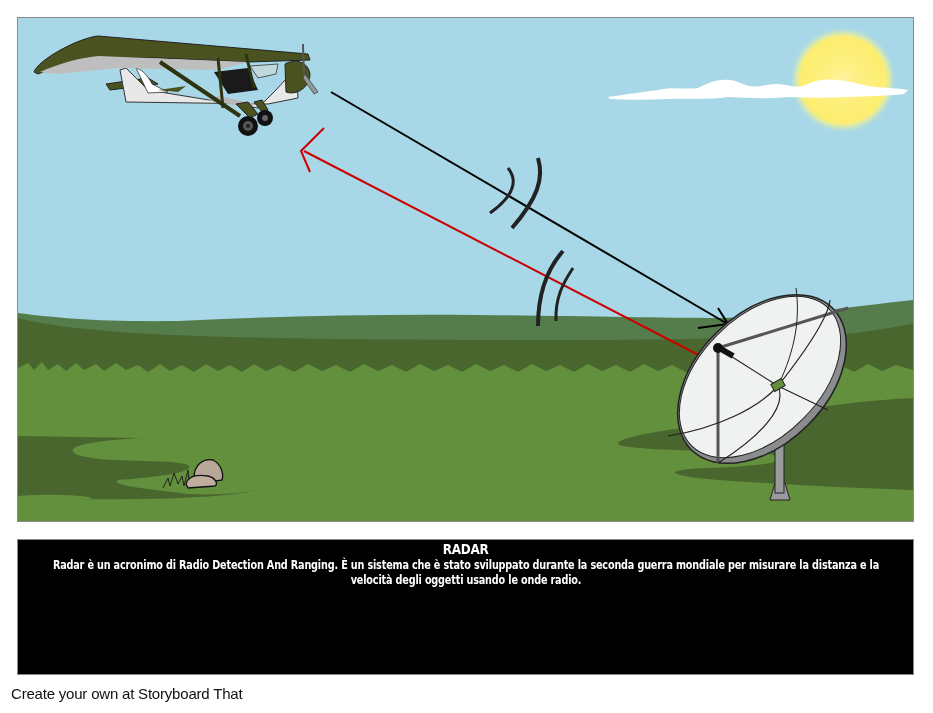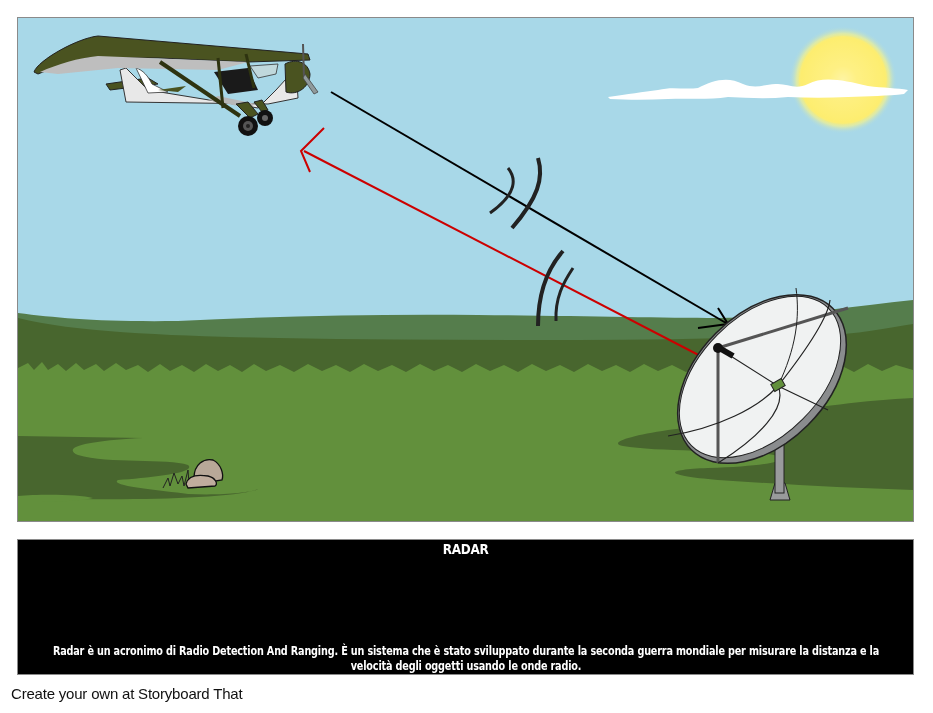--- a/index.html
+++ b/index.html
@@ -5,21 +5,21 @@
   html, body { margin: 0; padding: 0; background: #ffffff; }
   body { width: 933px; height: 713px; position: relative; overflow: hidden; font-family: "Liberation Sans", sans-serif; }
   .scene {
     position: absolute; left: 17px; top: 17px; width: 895px; height: 503px;
     border: 1px solid #8a8a8a; overflow: hidden; background: #a8d8e8;
   }
   .scene svg { position: absolute; left: 0; top: 0; width: 895px; height: 503px; display: block; }
   .caption {
     position: absolute; left: 17px; top: 539px; width: 895px; height: 134px;
     background: #000000; border: 1px solid #8a8a8a;
-    display: flex; flex-direction: column; align-items: center; justify-content: space-between;
+    display: flex; flex-direction: column; align-items: center; justify-content: flex-start;
     color: #ffffff; text-align: center;
   }
   .caption-title {
     font-family: "DejaVu Sans", sans-serif; font-weight: bold; font-size: 14px;
     letter-spacing: -0.3px; transform: scaleX(0.86); line-height: 18px;
   }
   .caption-body {
     font-family: "DejaVu Sans", sans-serif; font-weight: bold; font-size: 11.5px;
     line-height: 15px; width: 1000px; transform: scaleX(0.84); letter-spacing: -0.2px;
   }

